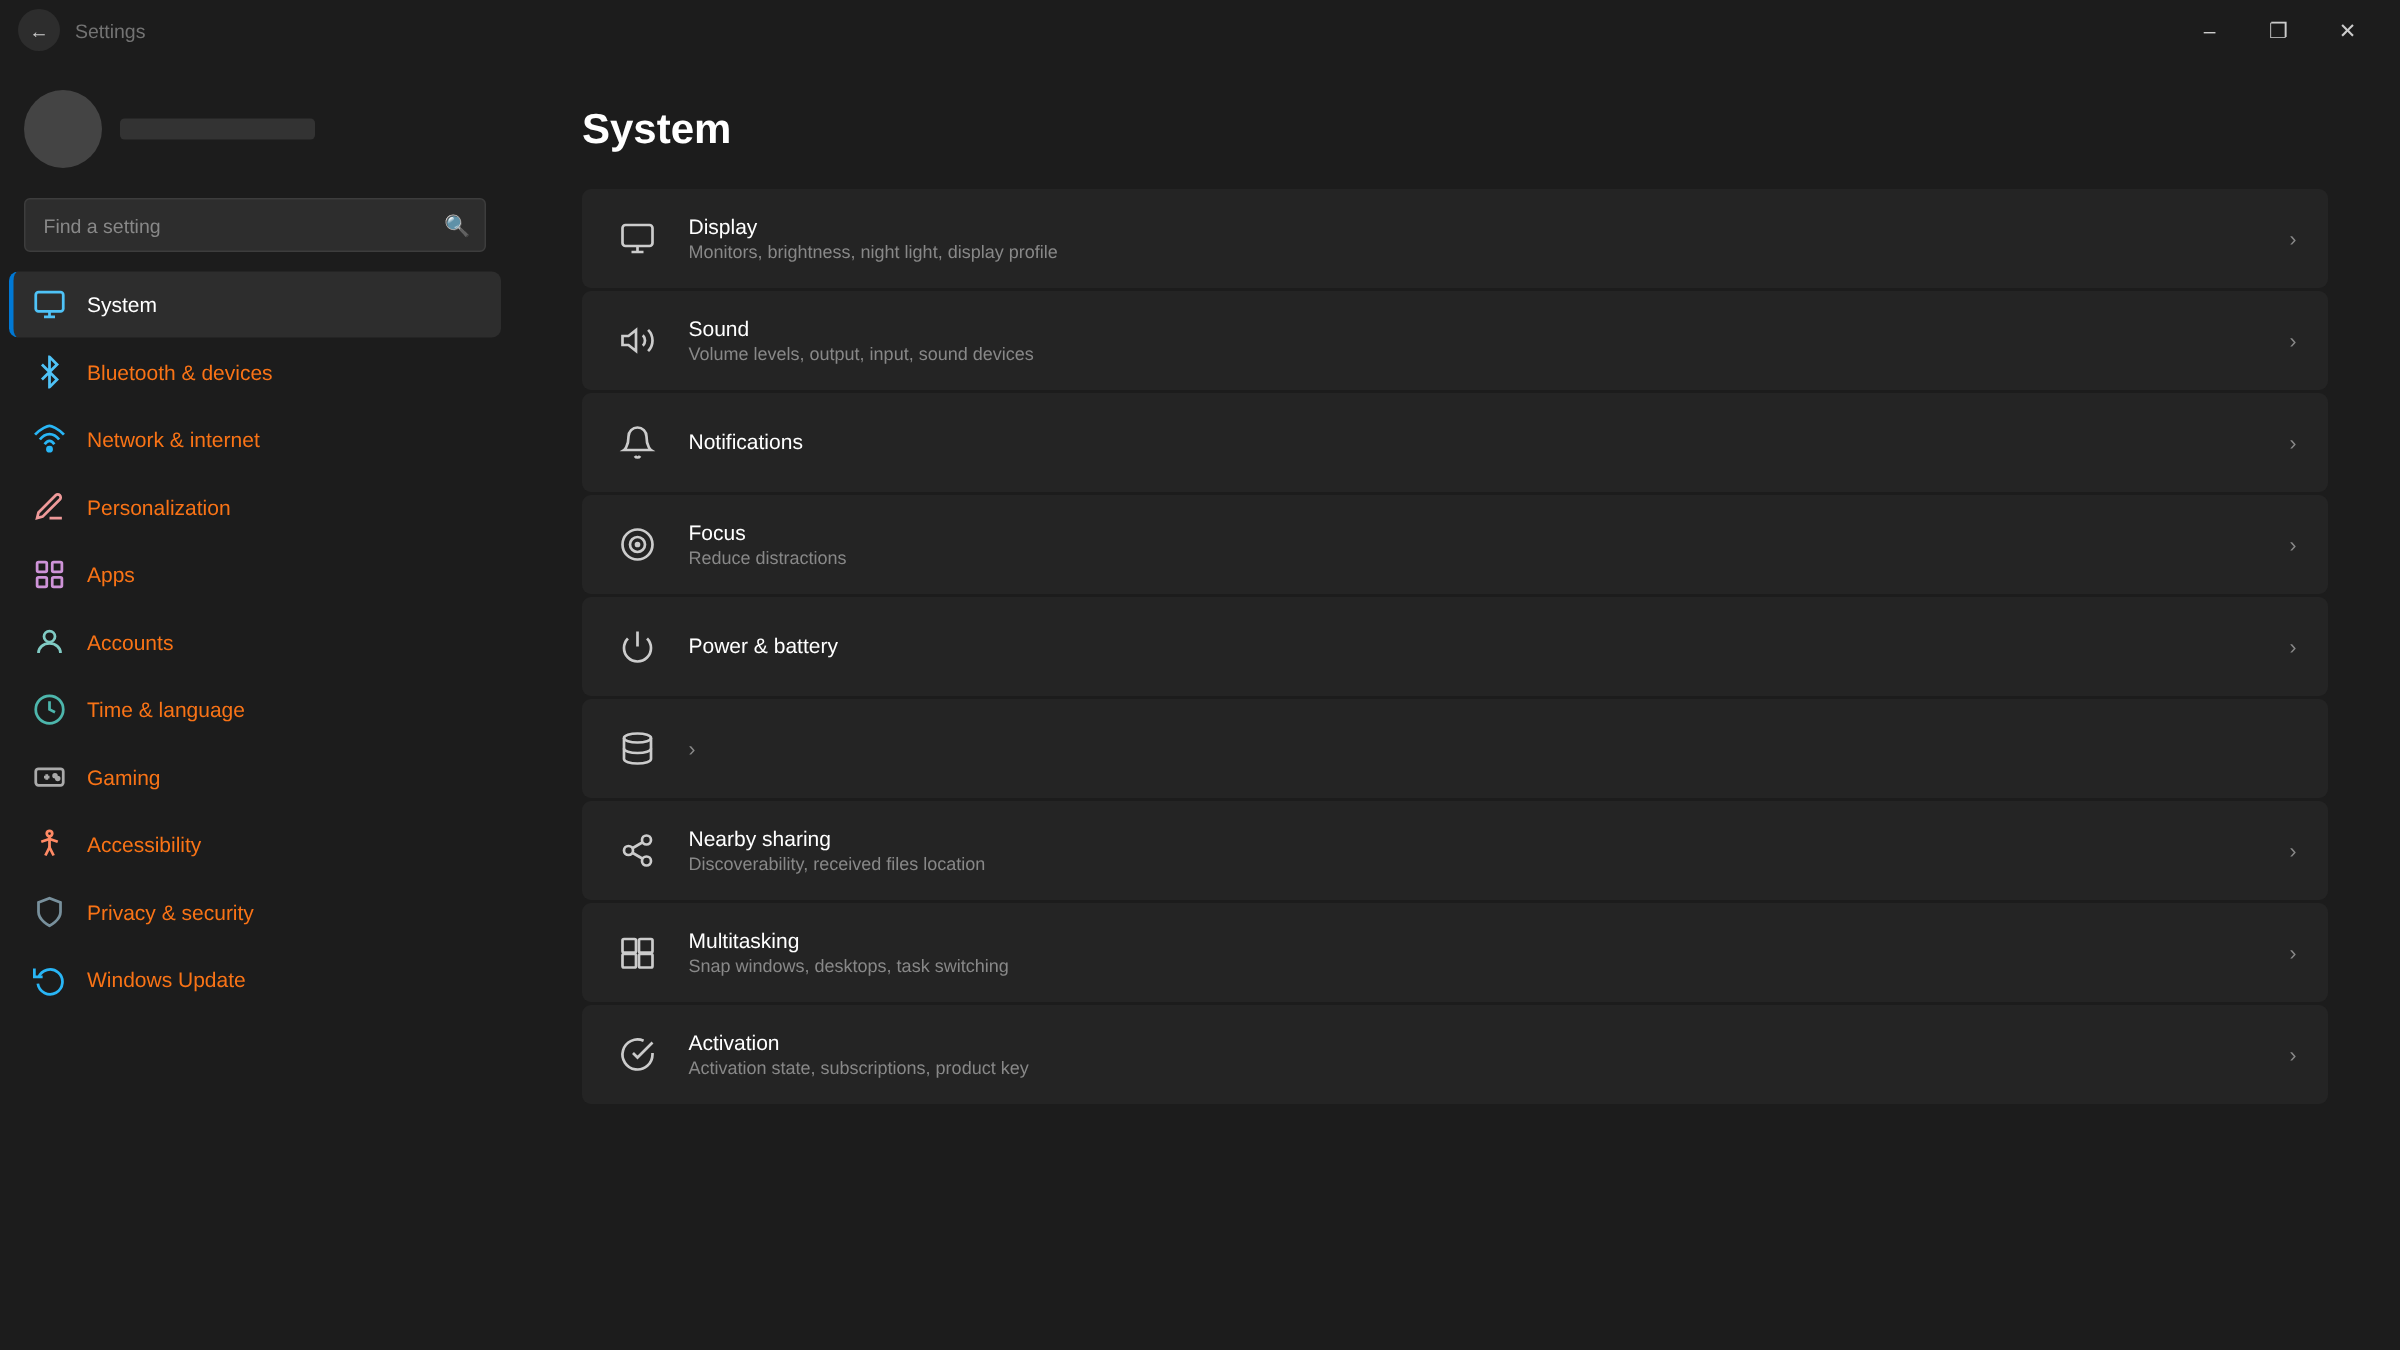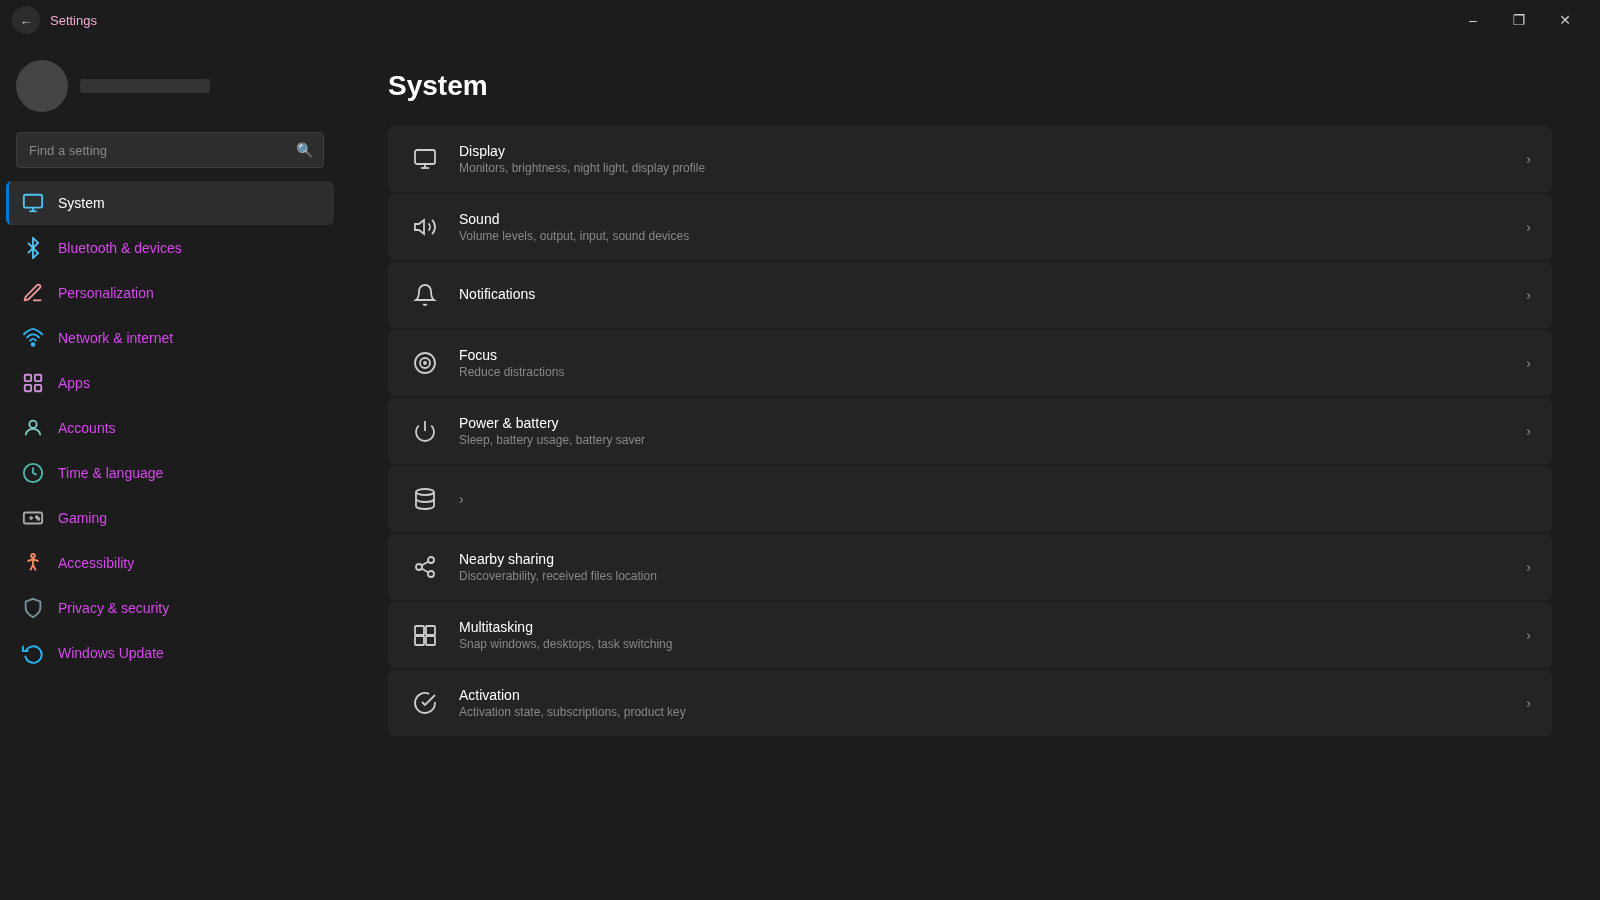--- a/index.html
+++ b/index.html
@@ -18,21 +18,21 @@
       height: 40px;
       background: #1c1c1c;
       display: flex;
       align-items: center;
       padding: 0 12px;
       gap: 10px;
       flex-shrink: 0;
     }
     .titlebar-title {
       font-size: 13px;
-      color: #f9a8d4;
+      color: #737373;
       flex: 1;
     }
     .titlebar-controls {
       display: flex;
       gap: 0;
     }
     .titlebar-btn {
       width: 46px;
       height: 32px;
       background: transparent;
@@ -124,21 +124,21 @@
     }
     .nav-item {
       display: flex;
       align-items: center;
       gap: 14px;
       padding: 11px 16px;
       cursor: pointer;
       border-radius: 6px;
       margin: 1px 6px;
       font-size: 14px;
-      color: #d946ef;
+      color: #f97316;
     }
     .nav-item.active {
       background: #2d2d2d;
       color: #ffffff;
       border-left: 3px solid #0078d4;
       padding-left: 13px;
     }
     .nav-icon {
       width: 22px;
       height: 22px;
@@ -242,37 +242,37 @@
         <li class="nav-item">
     <span class="nav-icon">
             <svg width="22" height="22" viewBox="0 0 24 24" fill="none" stroke="#4fc3f7" stroke-width="2">
               <polyline points="6.5 6.5 17.5 17.5 12 23 12 1 17.5 6.5 6.5 17.5"></polyline>
             </svg>
           </span>
     <span>Bluetooth &amp; devices</span>
   </li>
         <li class="nav-item">
     <span class="nav-icon">
-            <svg width="22" height="22" viewBox="0 0 24 24" fill="none" stroke="#ef9a9a" stroke-width="2">
-              <path d="M12 20h9"></path>
-              <path d="M16.5 3.5a2.121 2.121 0 0 1 3 3L7 19l-4 1 1-4L16.5 3.5z"></path>
-            </svg>
-          </span>
-    <span>Personalization</span>
-  </li>
-        <li class="nav-item">
-    <span class="nav-icon">
             <svg width="22" height="22" viewBox="0 0 24 24" fill="none" stroke="#29b6f6" stroke-width="2">
               <path d="M1.5 8.5C5.5 4 11 2 12 2s6.5 2 10.5 6.5"></path>
               <path d="M5 12c1.5-2 4.5-4 7-4s5.5 2 7 4"></path>
               <path d="M8.5 15.5c1-1.5 2.5-2.5 3.5-2.5s2.5 1 3.5 2.5"></path>
               <circle cx="12" cy="19" r="1.5" fill="#29b6f6"></circle>
             </svg>
           </span>
     <span>Network &amp; internet</span>
+  </li>
+        <li class="nav-item">
+    <span class="nav-icon">
+            <svg width="22" height="22" viewBox="0 0 24 24" fill="none" stroke="#ef9a9a" stroke-width="2">
+              <path d="M12 20h9"></path>
+              <path d="M16.5 3.5a2.121 2.121 0 0 1 3 3L7 19l-4 1 1-4L16.5 3.5z"></path>
+            </svg>
+          </span>
+    <span>Personalization</span>
   </li>
         <li class="nav-item">
     <span class="nav-icon">
             <svg width="22" height="22" viewBox="0 0 24 24" fill="none" stroke="#ce93d8" stroke-width="2">
               <rect x="3" y="3" width="7" height="7" rx="1"></rect>
               <rect x="14" y="3" width="7" height="7" rx="1"></rect>
               <rect x="3" y="14" width="7" height="7" rx="1"></rect>
               <rect x="14" y="14" width="7" height="7" rx="1"></rect>
             </svg>
           </span>
@@ -398,21 +398,20 @@
   </div>
         <div class="settings-item">
     <div class="settings-item-icon">
             <svg width="24" height="24" viewBox="0 0 24 24" fill="none" stroke="#cccccc" stroke-width="1.8">
               <path d="M18.36 6.64a9 9 0 1 1-12.73 0"></path>
               <line x1="12" y1="2" x2="12" y2="12"></line>
             </svg>
           </div>
     <div class="settings-item-text">
       <div class="settings-item-title">Power &amp; battery</div>
-      <div class="settings-item-desc">Sleep, battery usage, battery saver</div>
     </div>
     <span class="chevron">›</span>
   </div>
         <div class="settings-item">
     <div class="settings-item-icon">
             <svg width="24" height="24" viewBox="0 0 24 24" fill="none" stroke="#cccccc" stroke-width="1.8">
               <ellipse cx="12" cy="5" rx="9" ry="3"></ellipse>
               <path d="M21 12c0 1.66-4 3-9 3s-9-1.34-9-3"></path>
               <path d="M3 5v14c0 1.66 4 3 9 3s9-1.34 9-3V5"></path>
             </svg>

